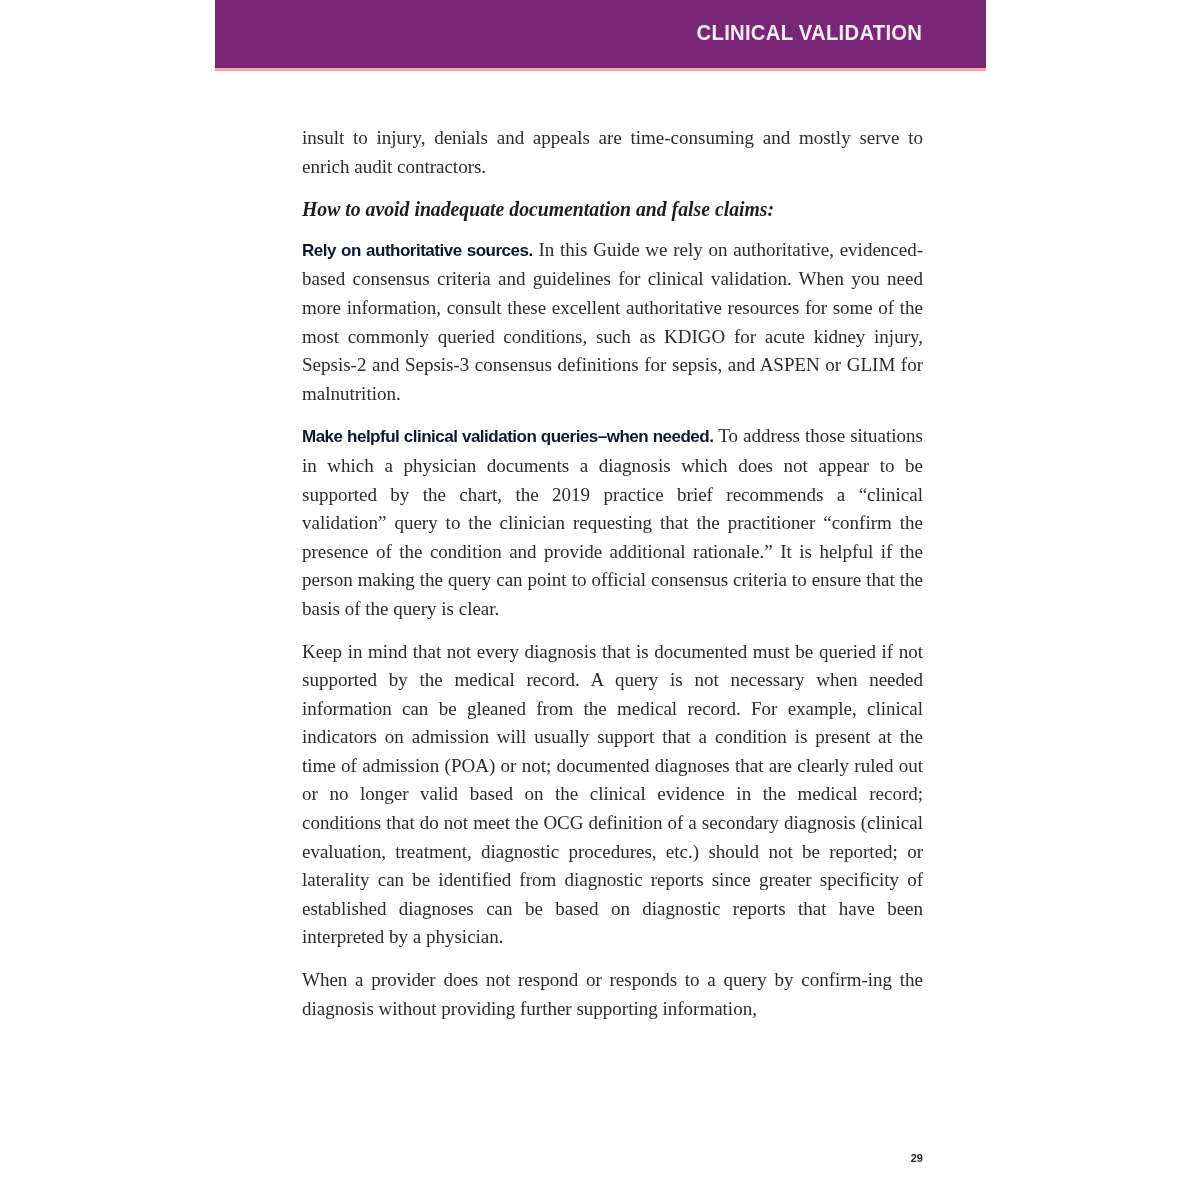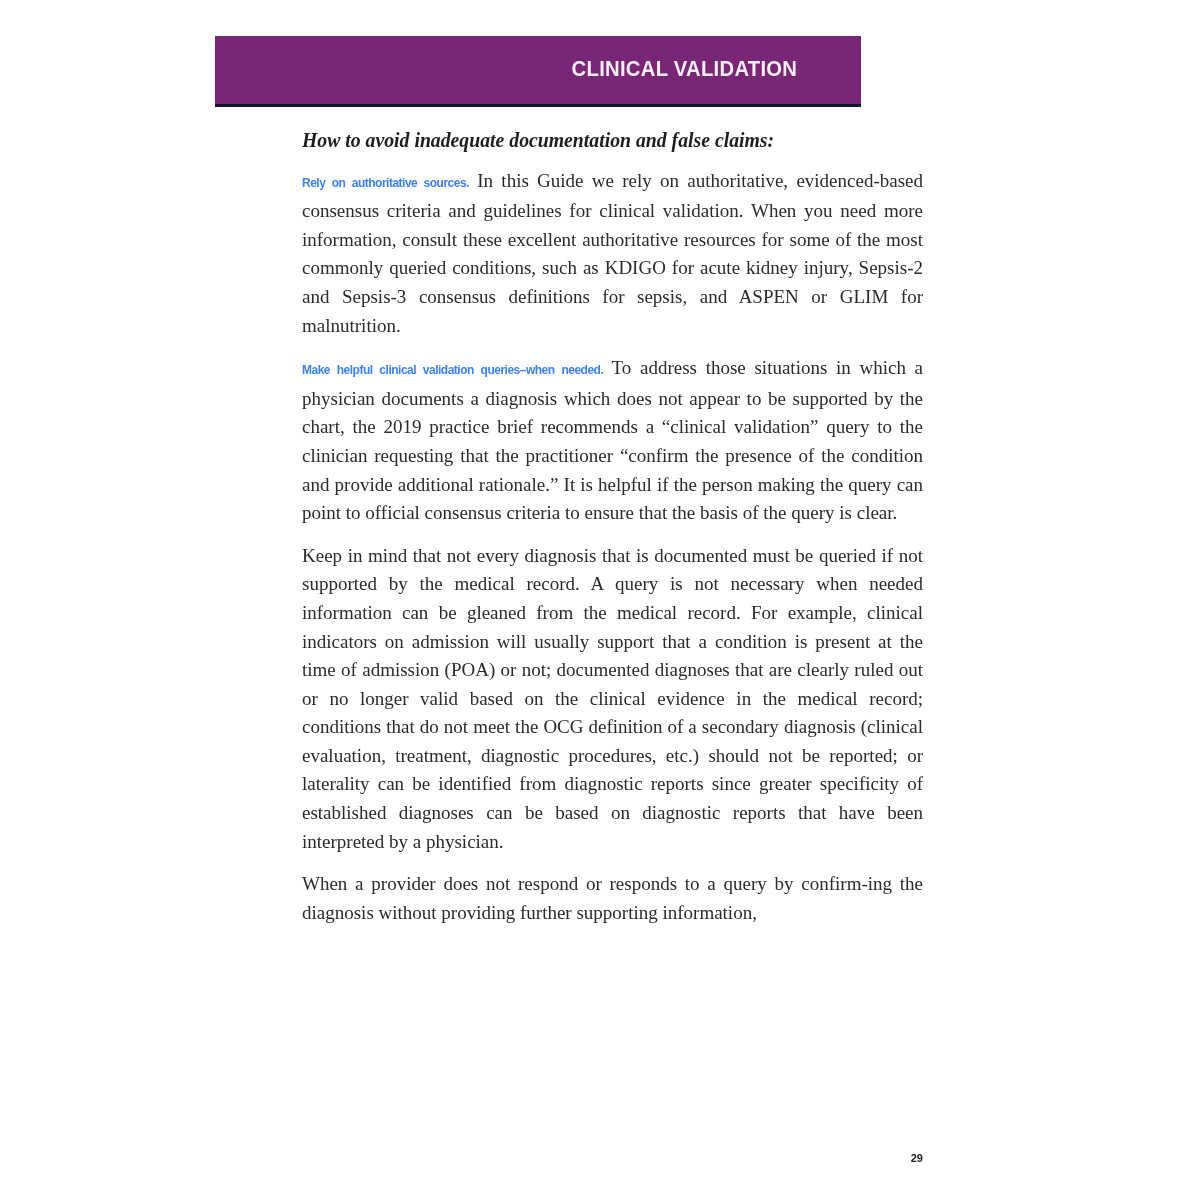--- a/index.html
+++ b/index.html
@@ -18,25 +18,24 @@
     left: 215px;
     top: 0;
     width: 771px;
     height: 1200px;
     background: #ffffff;
   }
   .header-band {
     position: absolute;
     left: 0;
     top: 0;
-    width: 646px;
+    width: 771px;
     height: 68px;
     background: #7a2677;
-    border-bottom: 3px solid #0f172a;
-    margin-top: 36px;
+    border-bottom: 3px solid #fca5a5;
   }
   .header-title {
     position: absolute;
     right: 64px;
     top: 20px;
     color: #f7eef7;
     font-family: "Liberation Sans", sans-serif;
     font-weight: bold;
     font-size: 22px;
     letter-spacing: 0.3px;
@@ -64,22 +63,22 @@
     font-size: 21px;
     color: #1e1e1e;
     margin: 2px 0 12px 0;
     transform: scaleX(0.94);
     transform-origin: left center;
     white-space: nowrap;
   }
   .lead-in {
     font-family: "Liberation Sans", sans-serif;
     font-weight: bold;
-    font-size: 12px;
-    color: #3b82f6;
+    font-size: 17px;
+    color: #0f172a;
     letter-spacing: -0.5px;
   }
   .page-number {
     position: absolute;
     right: 63px;
     top: 1152px;
     font-family: "Liberation Sans", sans-serif;
     font-weight: bold;
     font-size: 11px;
     color: #222222;
@@ -87,20 +86,21 @@
 </style>
 </head>
 <body>
 
 <div class="page">
   <div class="header-band">
     <div class="header-title">CLINICAL VALIDATION</div>
   </div>
 
   <div class="body-text">
+    <p>insult to injury, denials and appeals are time-consuming and mostly serve to enrich audit contractors.</p>
 
     <div class="section-heading">How to avoid inadequate documentation and false claims:</div>
 
     <p><span class="lead-in">Rely on authoritative sources.</span><span> In this Guide we rely on authoritative, evidenced-based consensus criteria and guidelines for clinical validation. When you need more information, consult these excellent authoritative resources for some of the most commonly queried conditions, such as KDIGO for acute kidney injury, Sepsis-2 and Sepsis-3 consensus definitions for sepsis, and ASPEN or GLIM for malnutrition.</span></p>
 
     <p><span class="lead-in">Make helpful clinical validation queries–when needed.</span><span> To address those situations in which a physician documents a diagnosis which does not appear to be supported by the chart, the 2019 practice brief recommends a “clinical validation” query to the clinician requesting that the practitioner “confirm the presence of the condition and provide additional rationale.” It is helpful if the person making the query can point to official consensus criteria to ensure that the basis of the query is clear.</span></p>
 
     <p><span>Keep in mind that not every diagnosis that is documented must be queried if not supported by the medical record. A query is not necessary when needed information can be gleaned from the medical record. For example, clinical indicators on admission will usually support that a condition is present at the time of admission (POA) or not; documented diagnoses that are clearly ruled out or no longer valid based on the clinical evidence in the medical record; conditions that do not meet the OCG definition of a secondary diagnosis (clinical evaluation, treatment, diagnostic procedures, etc.) should not be reported; or laterality can be identified from diagnostic reports since greater specificity of established diagnoses can be based on diagnostic reports that have been interpreted by a physician.</span></p>
 
     <p><span>When a provider does not respond or responds to a query by confirm-ing the diagnosis without providing further supporting information,</span></p>

